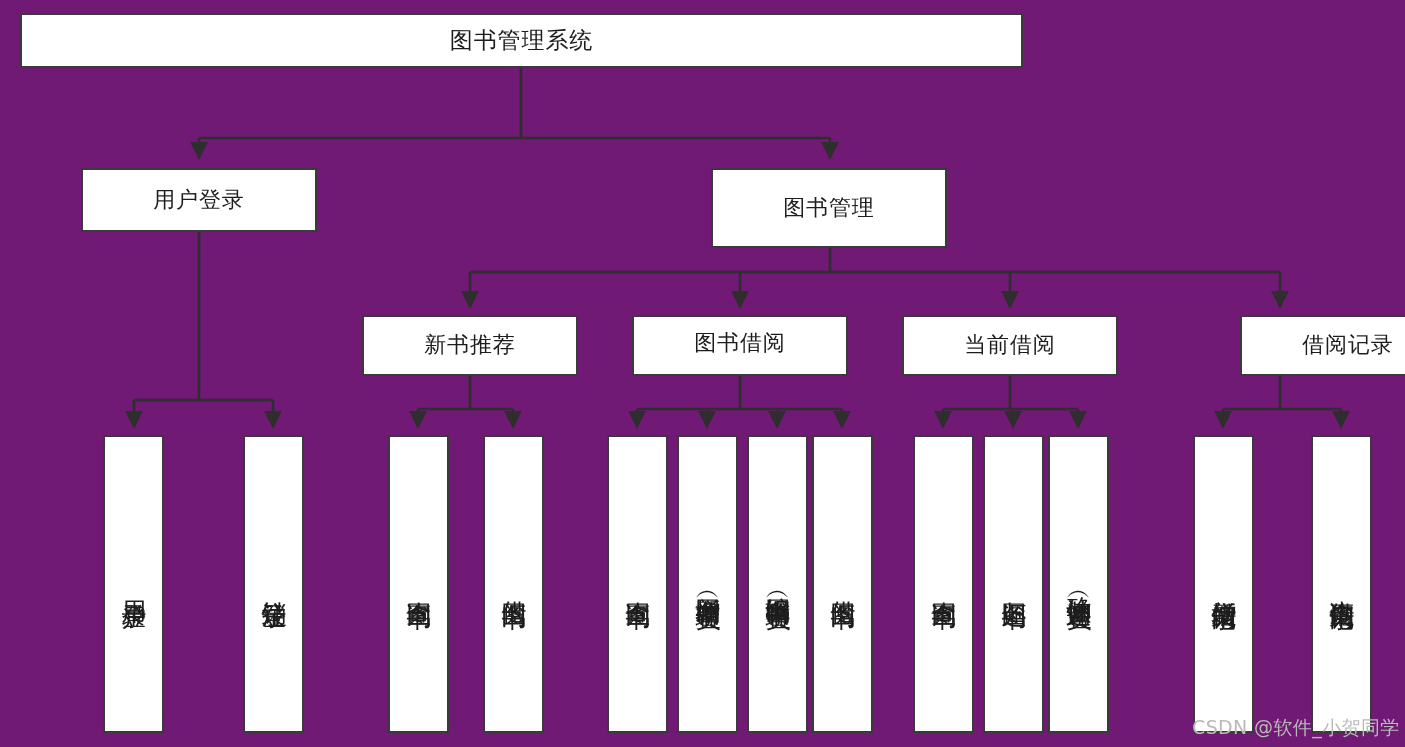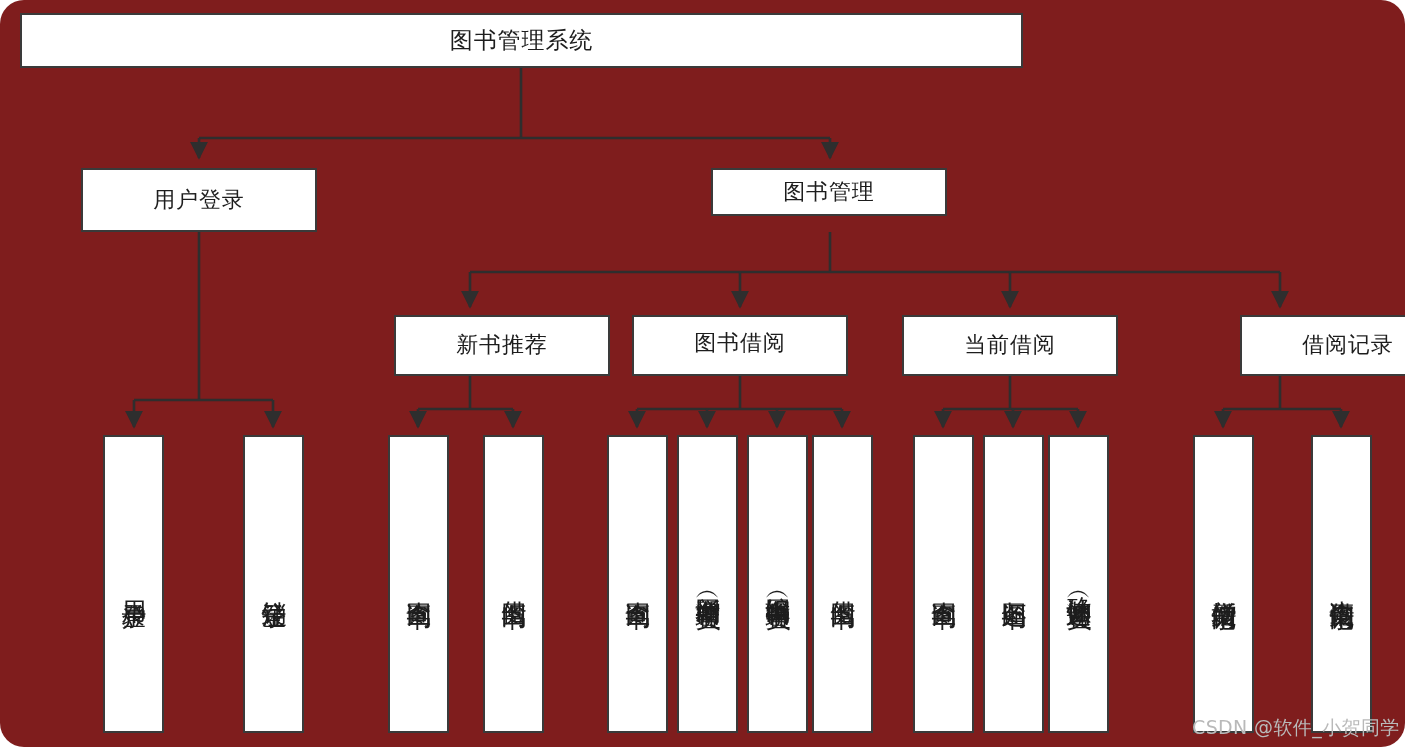--- a/index.html
+++ b/index.html
@@ -7,23 +7,22 @@
     padding: 0;
     background: #ffffff;
   }
   body {
     font-family: "DejaVu Sans", "Liberation Sans", sans-serif;
   }
   #canvas {
     position: relative;
     width: 1405px;
     height: 747px;
-    background: #7f1d1d;
+    background: #701a75;
     overflow: hidden;
-    border-radius: 24px;
   }
   svg.wires {
     position: absolute;
     left: 0;
     top: 0;
     width: 1405px;
     height: 747px;
     pointer-events: none;
   }
   .node {
@@ -129,25 +128,25 @@
     </g>
   </svg>
 
   <div class="node horiz root" style="left:20px; top:13px; width:1003px; height:55px;">
     <span class="node-label">图书管理系统</span>
   </div>
 
   <div class="node horiz" style="left:81px; top:168px; width:236px; height:64px;">
     <span class="node-label">用户登录</span>
   </div>
-  <div class="node horiz" style="left:711px; top:168px; width:236px; height:48px;">
+  <div class="node horiz" style="left:711px; top:168px; width:236px; height:80px;">
     <span class="node-label">图书管理</span>
   </div>
 
-  <div class="node horiz" style="left:362px; top:315px; width:216px; height:61px;margin-left:32px;">
+  <div class="node horiz" style="left:362px; top:315px; width:216px; height:61px;">
     <span class="node-label">新书推荐</span>
   </div>
   <div class="node horiz" style="left:632px; top:315px; width:216px; height:61px;font-family:Liberation Mono, monospace;">
     <span class="node-label">图书借阅</span>
   </div>
   <div class="node horiz" style="left:902px; top:315px; width:216px; height:61px;">
     <span class="node-label">当前借阅</span>
   </div>
   <div class="node horiz" style="left:1240px; top:315px; width:216px; height:61px;">
     <span class="node-label">借阅记录</span>

